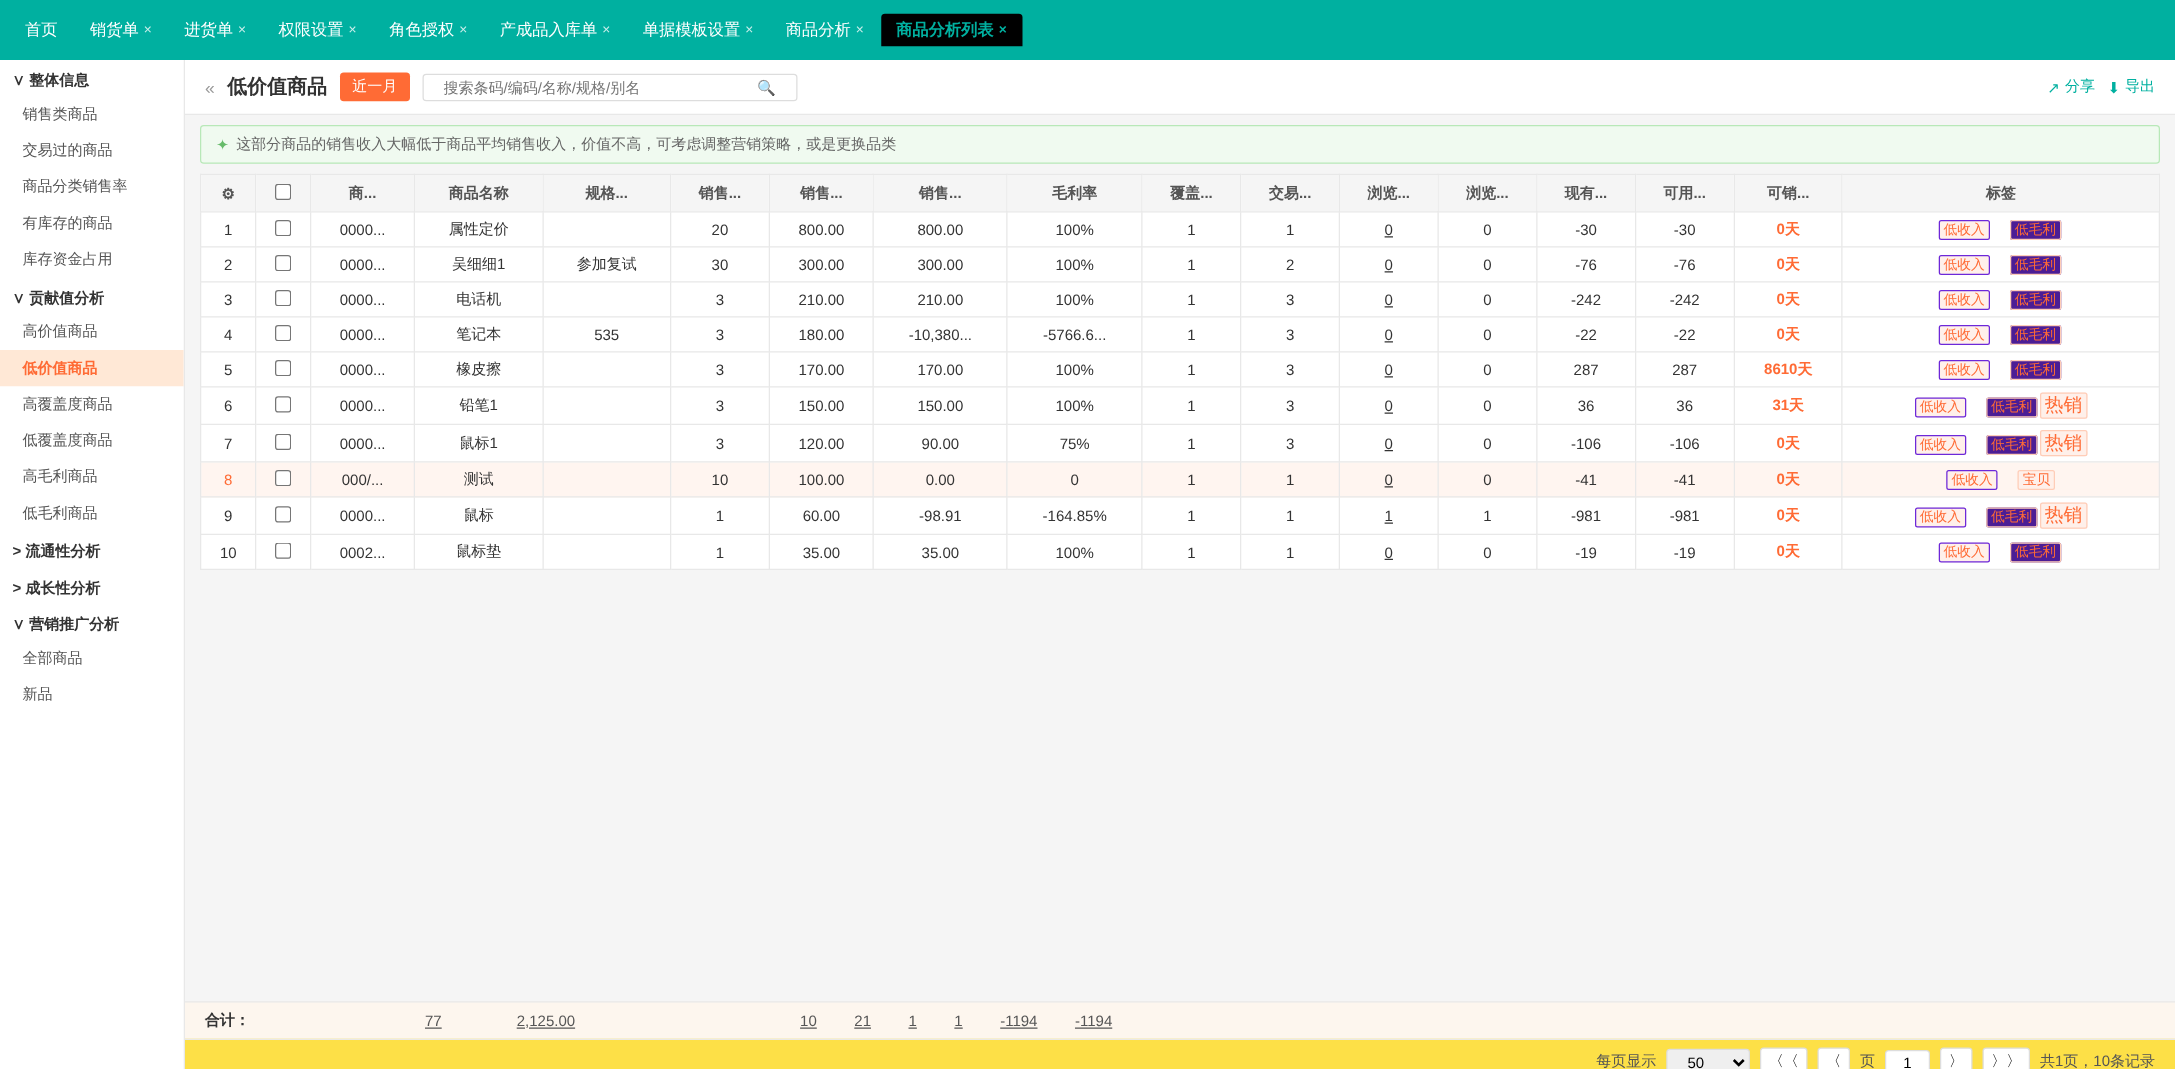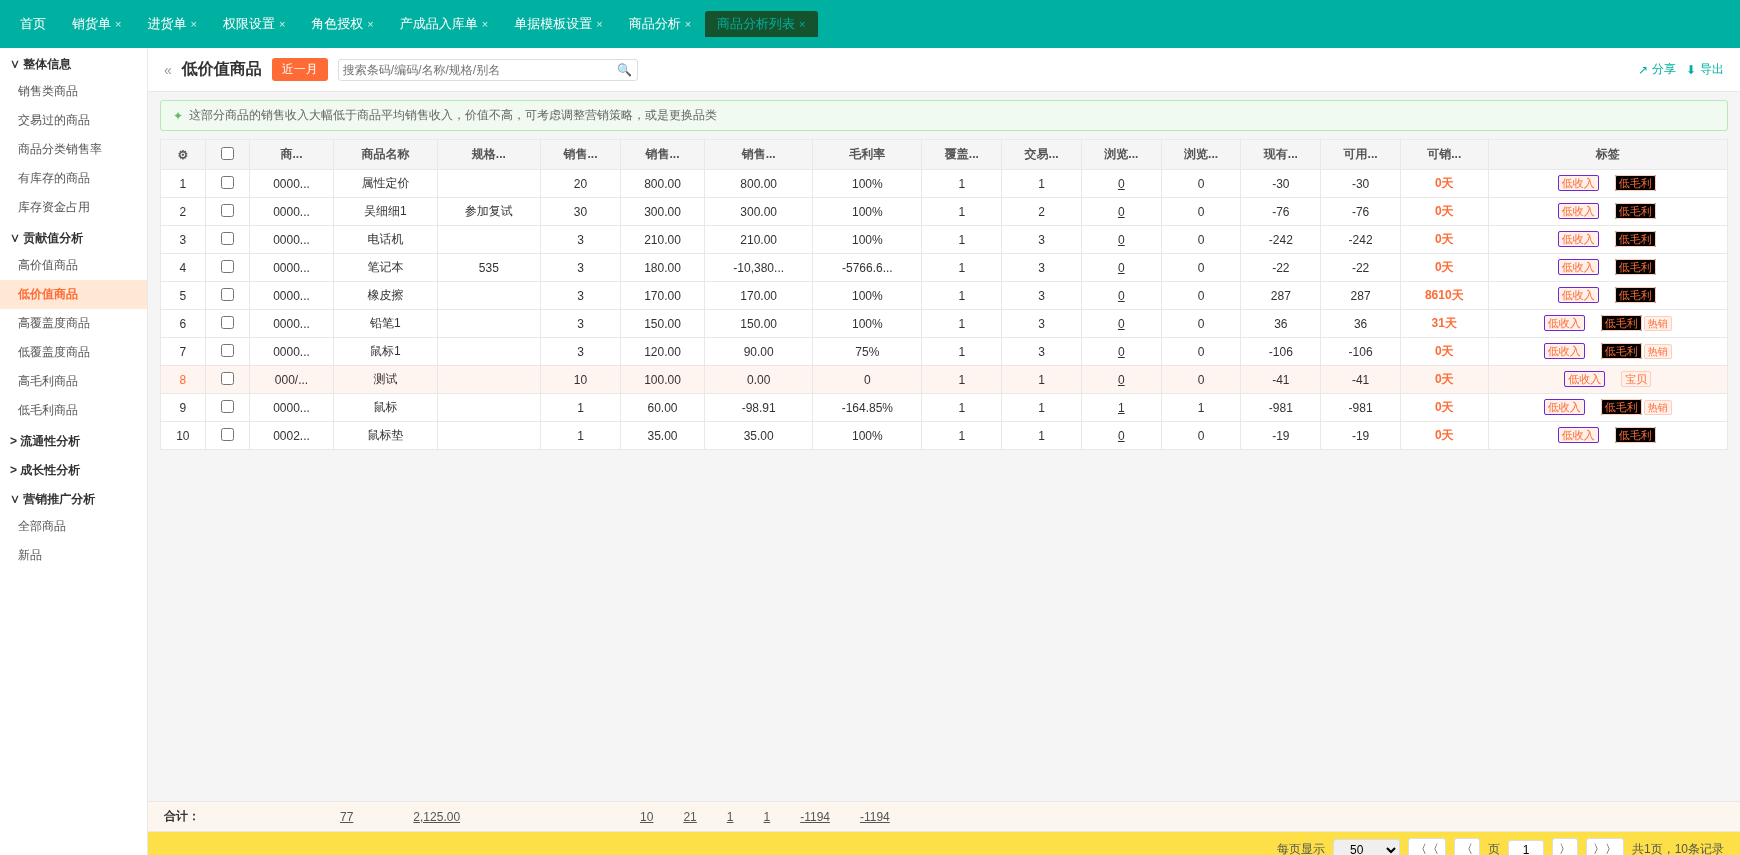--- a/index.html
+++ b/index.html
@@ -16,21 +16,21 @@
     }
     .nav-item {
       color: #fff;
       padding: 4px 12px;
       cursor: pointer;
       border-radius: 3px 3px 0 0;
       font-size: 13px;
       white-space: nowrap;
       display: flex; align-items: center; gap: 4px;
     }
-    .nav-item.active { background: #14532d; color: #00b0a0; font-weight: normal; align-items: center; }
+    .nav-item.active { background: #000000; color: #00b0a0; font-weight: bold; align-items: center; }
     .nav-close { font-size: 11px; color: rgba(255,255,255,0.8); cursor: pointer; }
     .nav-item.active .nav-close { color: #00b0a0; }
 
     
     .main-layout {
       display: flex;
       height: calc(100vh - 36px);
     }
 
     
@@ -78,21 +78,21 @@
       color: #fff;
       border: none;
       border-radius: 3px;
       padding: 3px 10px;
       font-size: 12px;
       cursor: pointer;
     }
     .search-box {
       display: flex; align-items: center;
       border: 1px solid #ddd; border-radius: 3px;
-      padding: 3px 4px; background: #fff; flex: 1; max-width: 300px;
+      padding: 3px 16px; background: #fff; flex: 1; max-width: 300px;
     }
     .search-box input {
       border: none; outline: none; font-size: 12px; width: 100%; background: transparent;
     }
     .header-actions { margin-left: auto; display: flex; gap: 10px; align-items: center; }
     .action-btn {
       display: flex; align-items: center; gap: 4px;
       color: #00b0a0; cursor: pointer; font-size: 12px;
     }
 
@@ -133,22 +133,22 @@
     }
     tbody td {
       border: 1px solid #e8e8e8;
       padding: 5px 6px;
       text-align: center;
       color: #333;
       white-space: nowrap;
     }
     tbody tr.highlighted { background: #fff5f0; }
     .tag-low-income { color: #ff6b35; background: #fff0ea; border: 1px solid #6d28d9; border-radius: 2px; padding: 1px 3px; font-size: 11px; margin-right: 16px; }
-    .tag-low-profit { color: #ff6b35; background: #000000; border: 1px solid #ffcdb8; border-radius: 2px; padding: 1px 3px; font-size: 11px; margin-right: 2px; margin-top: 33px; }
-    .tag-hot { color: #ff6b35; background: #fff0ea; border: 1px solid #ffcdb8; border-radius: 2px; padding: 1px 3px; font-size: 10px; }
+    .tag-low-profit { color: #ff6b35; background: #4c1d95; border: 1px solid #ffcdb8; border-radius: 2px; padding: 1px 3px; font-size: 11px; margin-right: 2px; margin-top: 33px; }
+    .tag-hot { color: #ff6b35; background: #fff0ea; border: 1px solid #ffcdb8; border-radius: 2px; padding: 1px 3px; font-size: 15px; }
     .tag-treasure { color: #ff6b35; background: #fff0ea; border: 1px solid #ffcdb8; border-radius: 2px; padding: 1px 3px; font-size: 11px; }
     .underline-link { text-decoration: underline; color: #333; cursor: pointer; }
     .days-orange { color: #ff6b35; font-weight: bold; }
 
     
     .table-footer {
       background: #fdf6ee;
       border-top: 1px solid #e8e8e8;
       padding: 6px 16px;
       display: flex;

